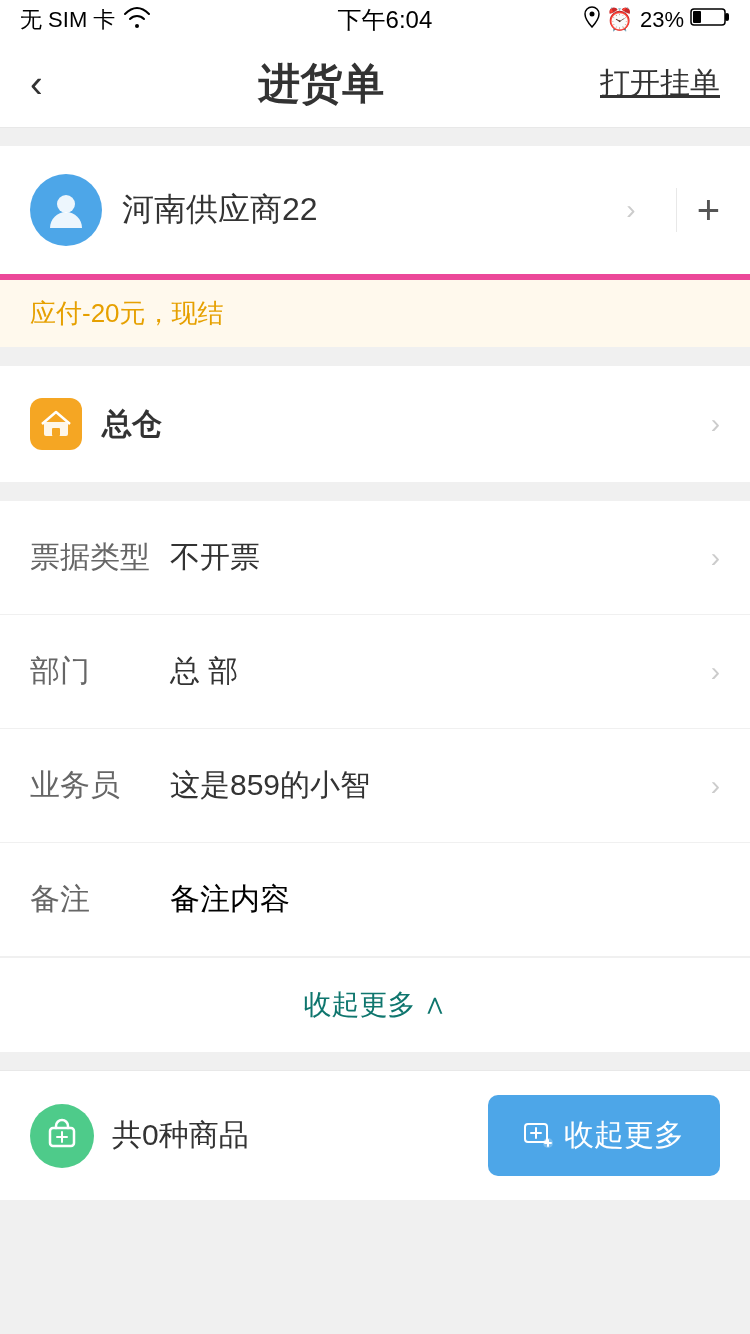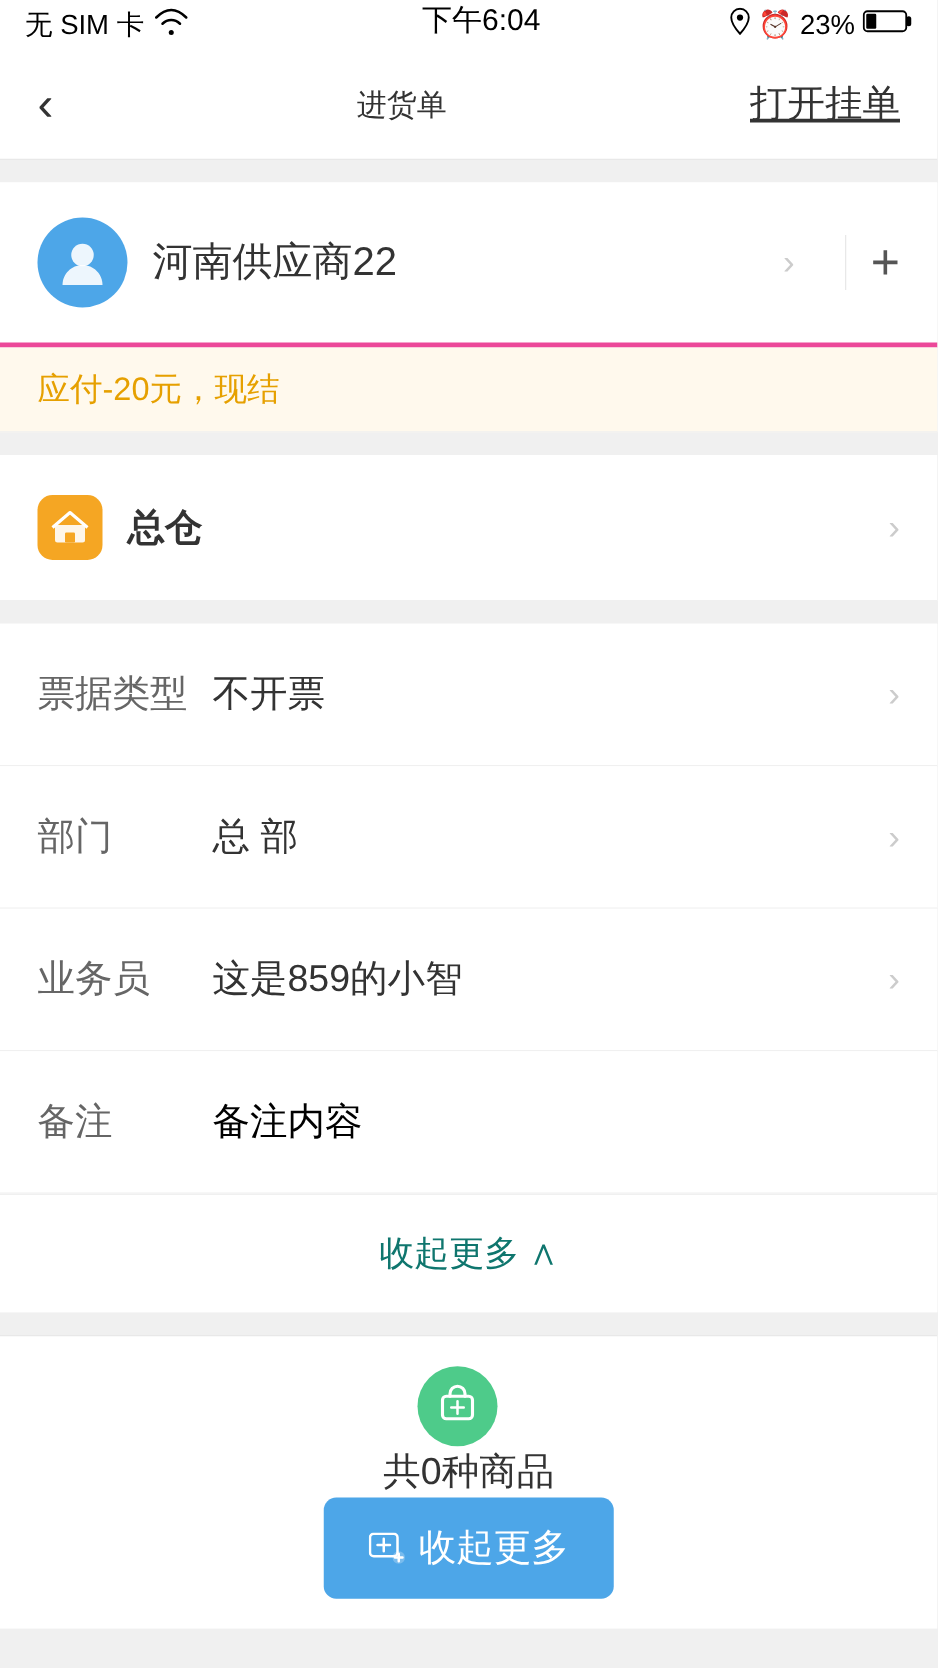--- a/index.html
+++ b/index.html
@@ -10,20 +10,21 @@
       font-family: -apple-system, "PingFang SC", "Helvetica Neue", sans-serif;
       background: #f0f0f0;
       font-size: 28px;
     }
 
     
     .status-bar {
       height: 40px;
       background: #fff;
       display: flex;
+      align-items: center;
       justify-content: space-between;
       padding: 0 20px;
       font-size: 22px;
       color: #000;
       gap: 12px;
     }
     .status-left { display: flex; align-items: center; gap: 8px; }
     .status-center { font-size: 24px; font-weight: 500; margin-left: 36px; }
     .status-right { display: flex; align-items: center; gap: 6px; font-size: 22px; }
 
@@ -37,22 +38,22 @@
       padding: 0 30px;
       border-bottom: 1px solid #e8e8e8;
     }
     .nav-back {
       font-size: 38px;
       color: #333;
       cursor: pointer;
       line-height: 1;
     }
     .nav-title {
-      font-size: 24px;
-      font-weight: 400;
+      font-size: 42px;
+      font-weight: 700;
       color: #333;
     }
     .nav-action {
       font-size: 30px;
       color: #333;
       cursor: pointer;
       text-decoration: underline;
     }
 
     
@@ -66,21 +67,21 @@
       background: #fff;
       margin-bottom: 0;
     }
 
     
     .supplier-row {
       display: flex;
       align-items: center;
       padding: 28px 30px;
       background: #fff;
-      border-bottom: 4px solid #ec4899;
+      border-bottom: 6px solid #ec4899;
     }
     .supplier-avatar {
       width: 72px;
       height: 72px;
       border-radius: 50%;
       background: #4da6e8;
       display: flex;
       align-items: center;
       justify-content: center;
       margin-right: 20px;
@@ -193,21 +194,20 @@
       border-top: 1px solid #f0f0f0;
     }
 
     
     .product-bar {
       background: #fff;
       display: flex;
       align-items: center;
       padding: 24px 30px;
       border-top: 1px solid #e8e8e8;
-      flex-direction: column;
     }
     .product-icon {
       width: 64px;
       height: 64px;
       border-radius: 50%;
       background: #4ecb8a;
       display: flex;
       align-items: center;
       justify-content: center;
       margin-right: 18px;

